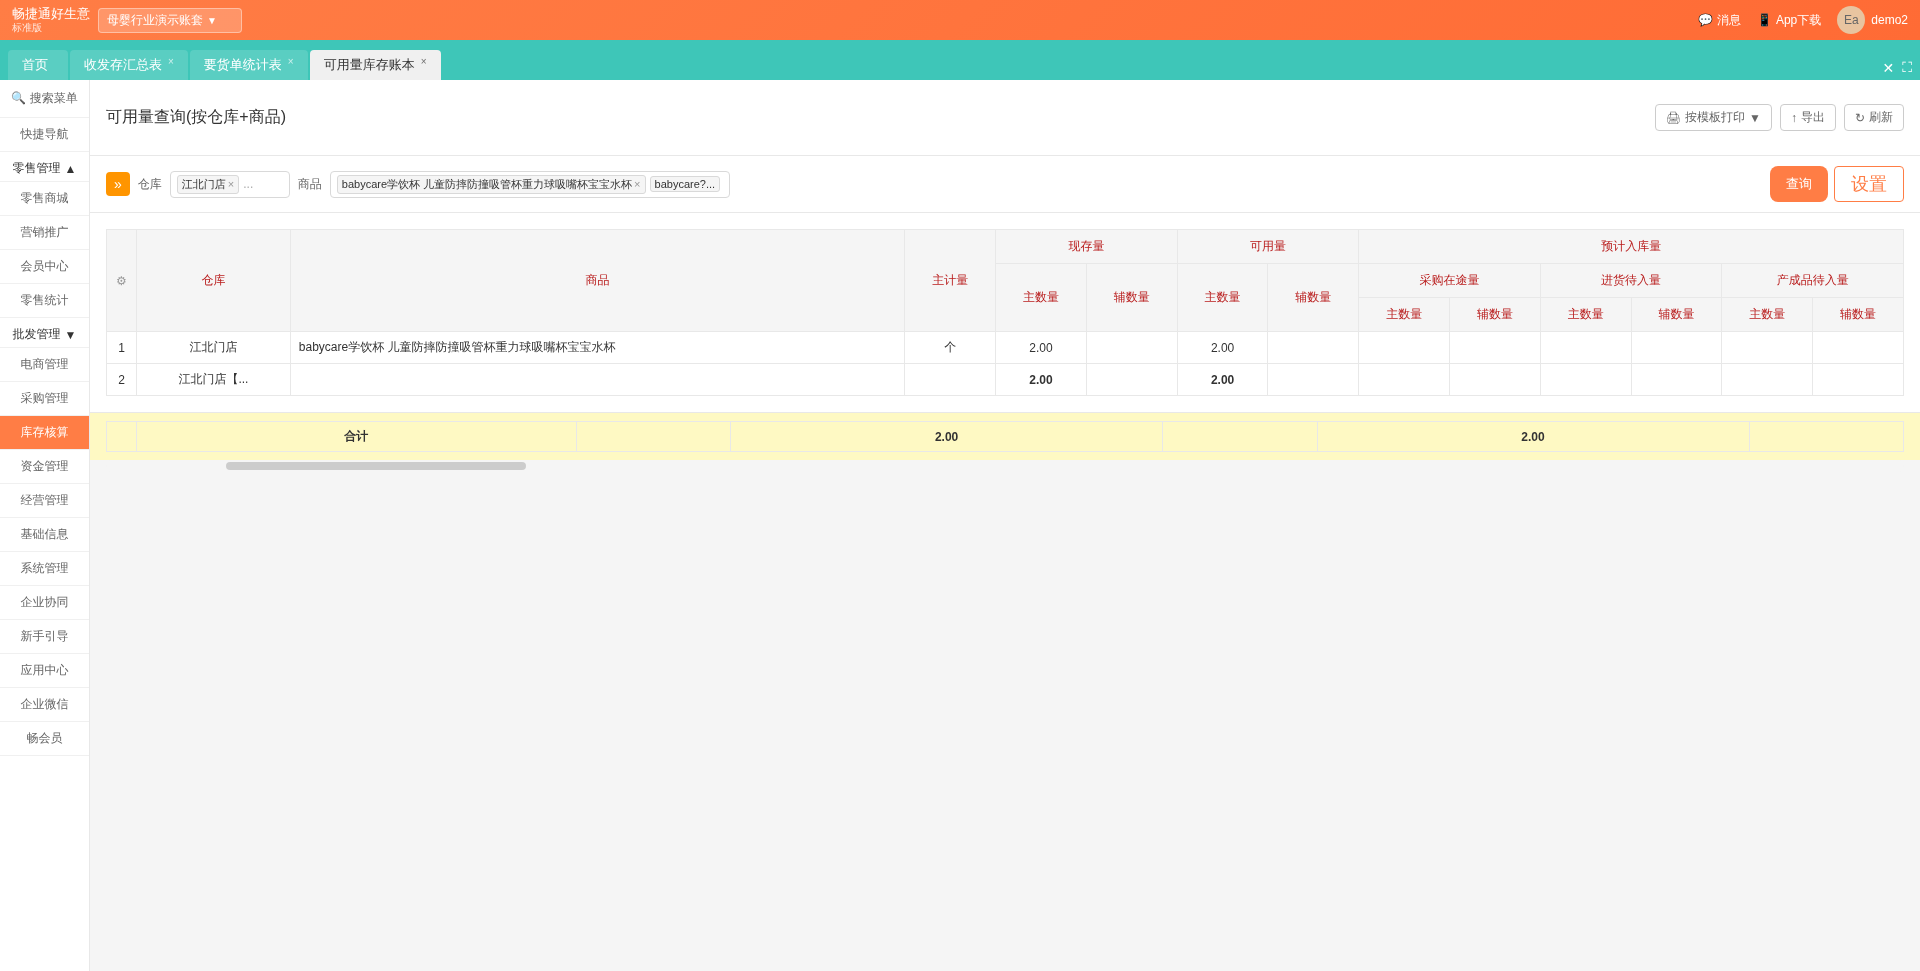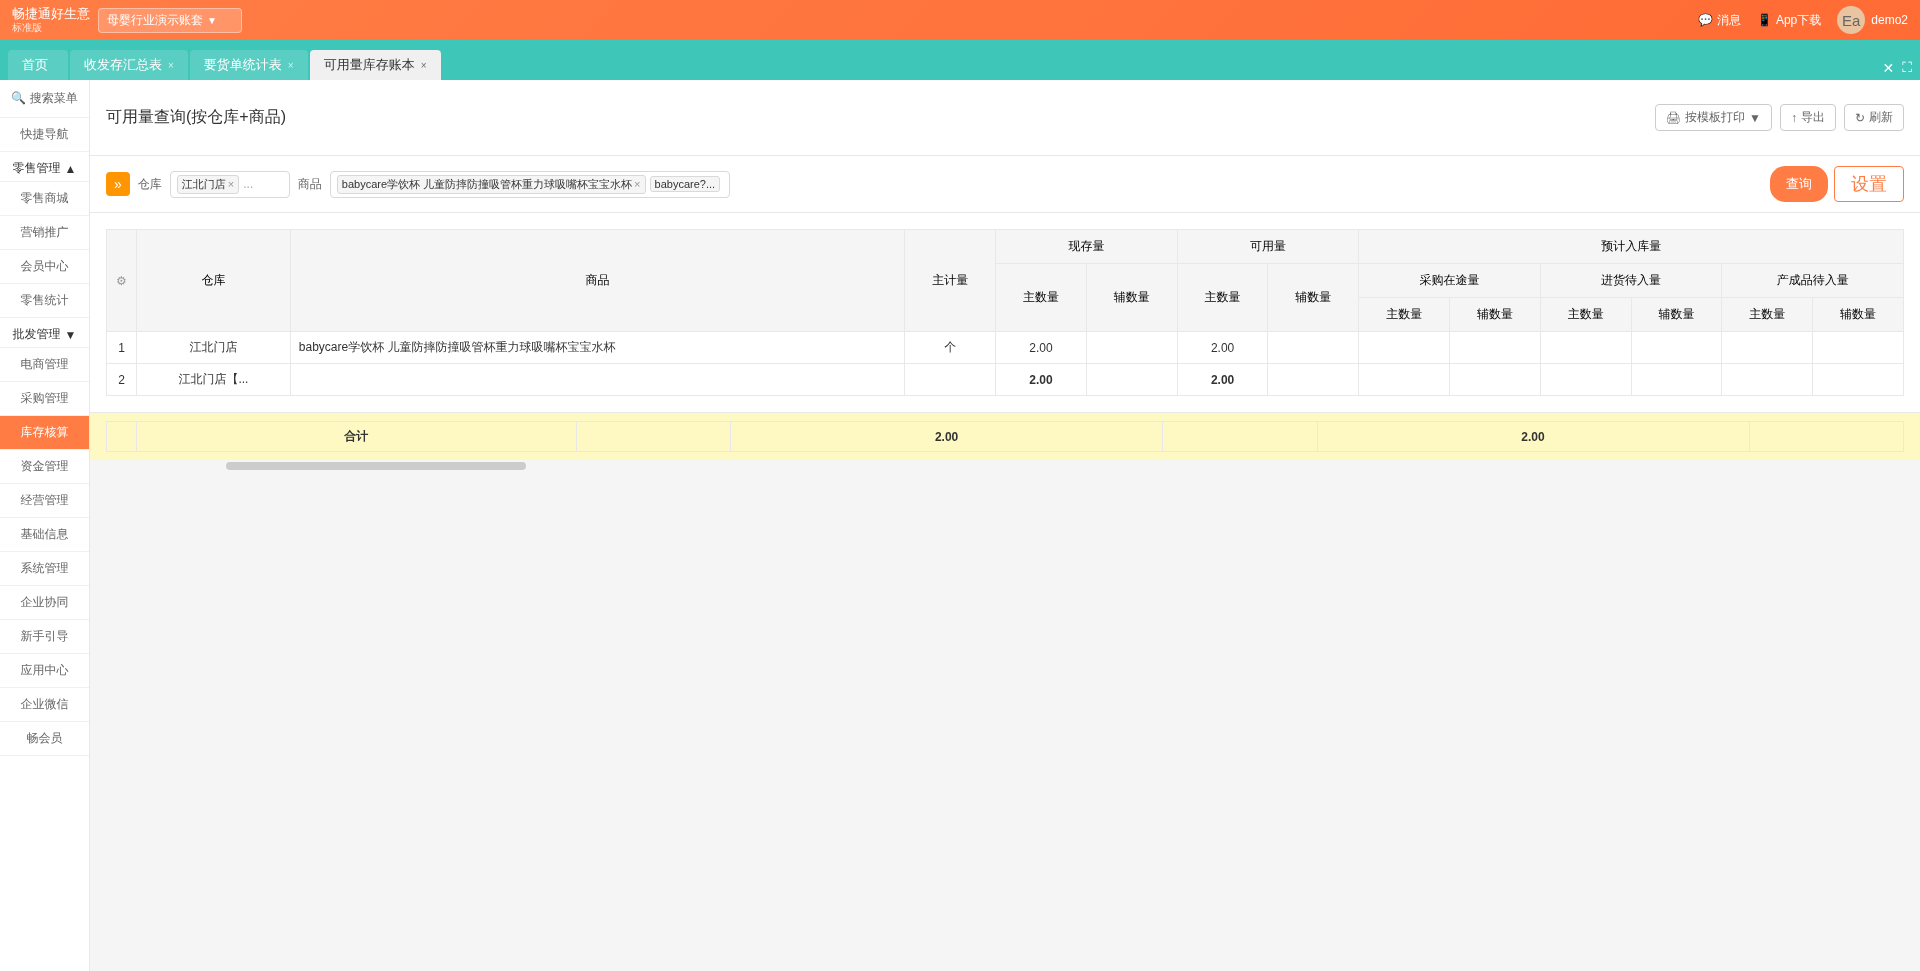--- a/index.html
+++ b/index.html
@@ -21,37 +21,37 @@
       border-radius: 4px;
       color: white;
       padding: 3px 24px 3px 8px;
       font-size: 12px;
       position: relative;
       display: flex; align-items: center; gap: 4px;
       cursor: pointer;
     }
     .top-bar-right { display: flex; align-items: center; gap: 16px; color: white; font-size: 12px; }
     .top-bar-right span { cursor: pointer; display: flex; align-items: center; gap: 4px; }
-    .avatar { width: 28px; height: 28px; border-radius: 50%; background: #e0e0e0; overflow: hidden; display: flex; align-items: center; justify-content: center; font-size: 15px; color: #666; }
+    .avatar { width: 28px; height: 28px; border-radius: 50%; background: #e0e0e0; overflow: hidden; display: flex; align-items: center; justify-content: center; font-size: 12px; color: #666; }
 
     
     .nav-tabs {
       height: 40px;
       background: #3ec6b8;
       display: flex;
       align-items: flex-end;
       padding: 0 8px;
       gap: 2px;
     }
     .nav-tab {
       padding: 6px 14px;
       border-radius: 4px 4px 0 0;
       font-size: 13px;
       cursor: pointer;
-      display: flex; align-items: center; gap: 6px;
+      display: flex; gap: 6px;
       color: white;
       background: rgba(255,255,255,0.15);
       min-width: 60px;
     }
     .nav-tab.active {
       background: #f0f0f0;
       color: #333;
     }
     .nav-tab .close-x { font-size: 10px; color: inherit; opacity: 0.7; }
     .nav-tabs-right { margin-left: auto; display: flex; align-items: center; gap: 8px; color: white; font-size: 16px; padding-bottom: 4px; }
@@ -201,21 +201,21 @@
       display: flex; align-items: center; gap: 2px;
     }
     .tag-item .x { color: #999; cursor: pointer; }
     .filter-more { color: #aaa; font-size: 12px; cursor: pointer; }
 
     .filter-actions { display: flex; gap: 6px; }
     .btn-query {
       background: #ff7d45;
       color: white;
       border: none;
-      border-radius: 15px;
+      border-radius: 8px;
       padding: 5px 16px;
       font-size: 13px;
       cursor: pointer;
     }
     .btn-settings {
       background: white;
       color: #ff7d45;
       border: 1px solid #ff7d45;
       border-radius: 4px;
       padding: 5px 16px;
@@ -232,21 +232,21 @@
     table {
       width: 100%;
       border-collapse: collapse;
       font-size: 12px;
     }
     thead tr th {
       background: #f5f5f5;
       border: 1px solid #e8e8e8;
       padding: 8px 6px;
       text-align: center;
-      color: #000000;
+      color: #b91c1c;
       font-weight: normal;
       white-space: nowrap;
     }
     tbody tr td {
       border: 1px solid #e8e8e8;
       padding: 7px 6px;
       text-align: center;
       color: #333;
     }
 

